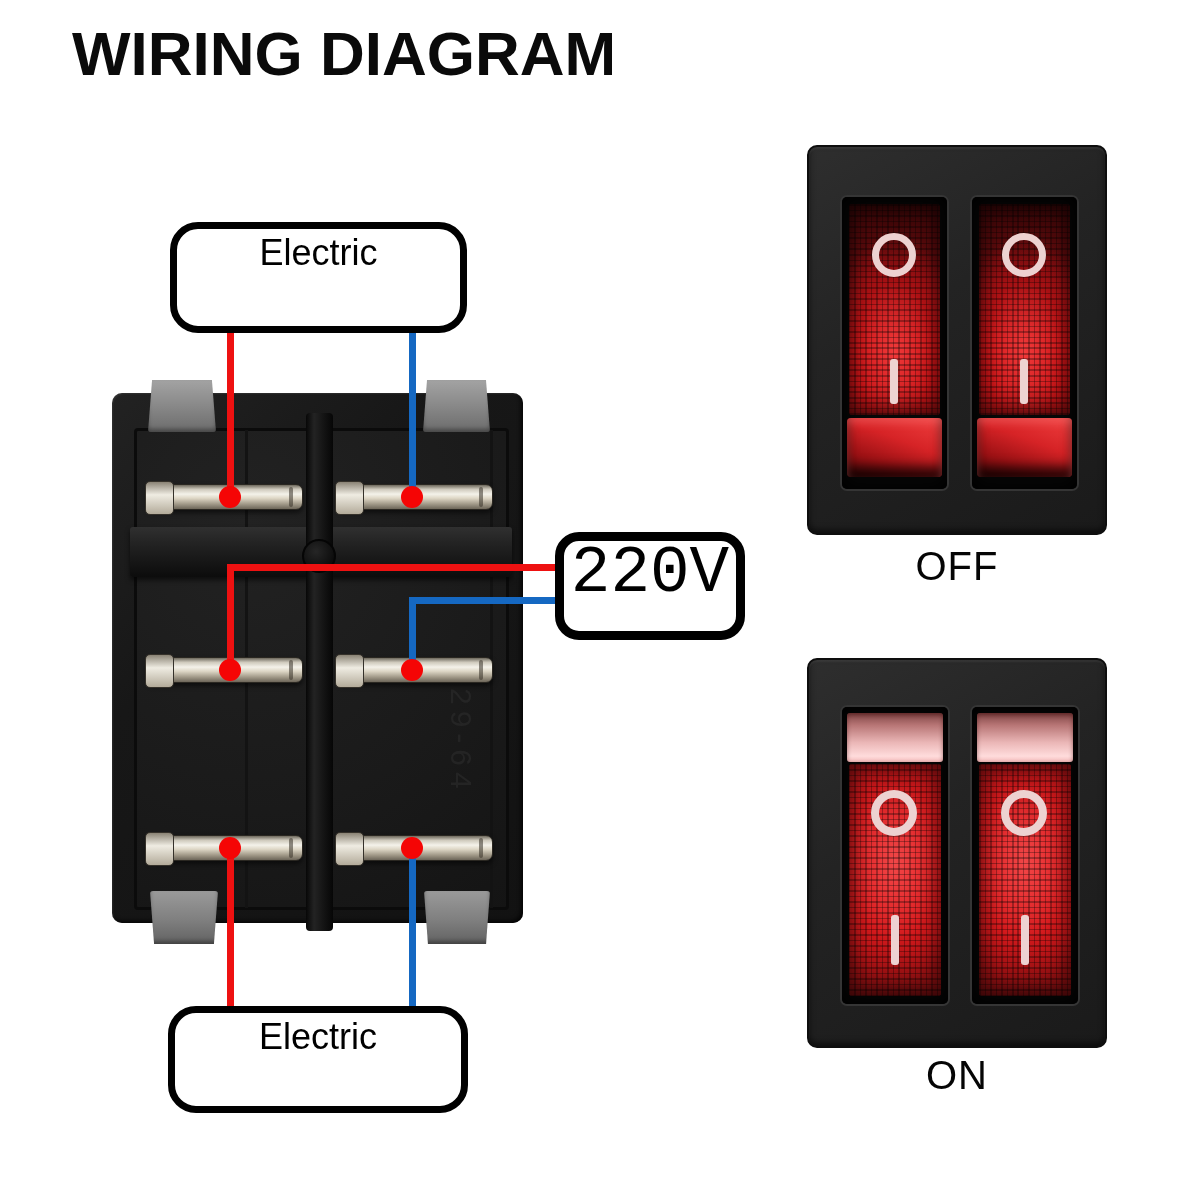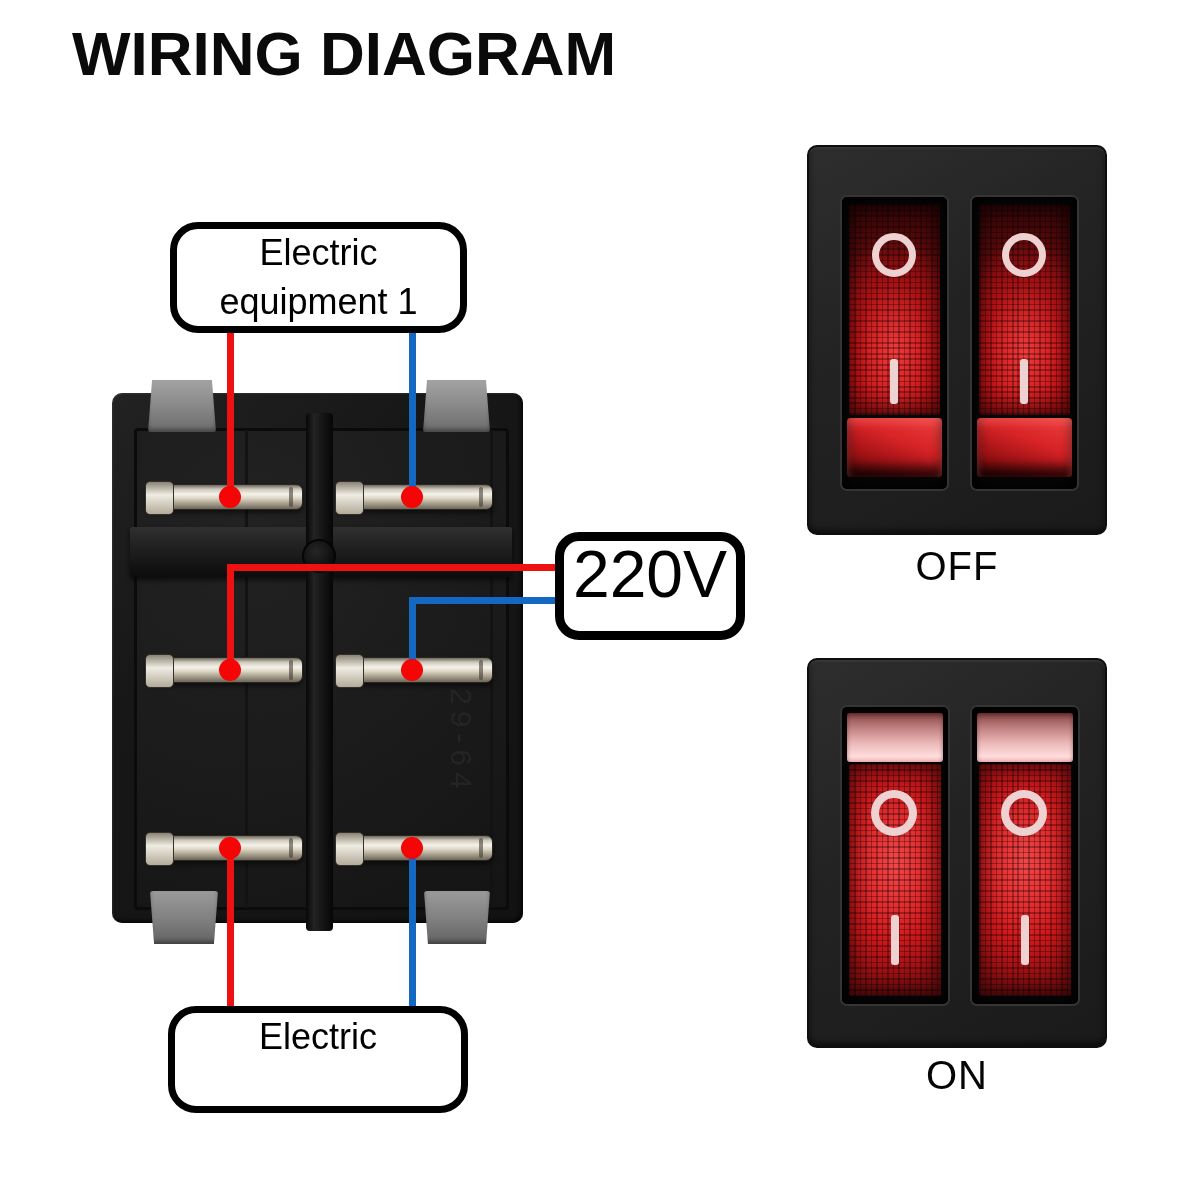--- a/index.html
+++ b/index.html
@@ -79,21 +79,21 @@
     position:absolute; width:22px; height:22px; border-radius:50%; z-index:6;
     background:var(--connection_dot,#f50505);
   }
 
   
   .callout {
     position:absolute; z-index:7; background:#fff; border:7px solid #000; border-radius:28px;
     display:flex; flex-direction:column; align-items:center; justify-content:space-between;
     font-size:36px; color:#000; line-height:1.33; text-align:center;
   }
-  .callout.power { border-width:9px; border-radius:24px; font-size:66px; line-height:1; }
+  .callout.power { border-width:9px; border-radius:24px; font-size:66px; line-height:1;font-family:Liberation Mono, monospace; }
 
   
   .housing {
     position:absolute; left:767px; width:300px; height:390px; z-index:2;
     background:linear-gradient(150deg,#2e2e2e 0%,#232323 40%,#1a1a1a 100%);
     border:2px solid #0e0e0e; border-radius:10px;
     box-shadow:inset 0 2px 2px rgba(255,255,255,.07), inset 0 -3px 6px rgba(0,0,0,.6);
   }
   .window {
     position:absolute; background:#070707; border-radius:5px; overflow:hidden;
@@ -178,21 +178,20 @@
 
     <div class="dot" style="left:179px; top:486px;"></div>
     <div class="dot" style="left:361px; top:486px;"></div>
     <div class="dot" style="left:179px; top:659px;"></div>
     <div class="dot" style="left:361px; top:659px;"></div>
     <div class="dot" style="left:179px; top:837px;"></div>
     <div class="dot" style="left:361px; top:837px;"></div>
 
     <div class="callout" style="left:130px; top:222px; width:297px; height:111px;">
       <span>Electric</span>
-      <span>equipment 1</span>
     </div>
     <div class="callout power" style="left:515px; top:532px; width:190px; height:108px;">
       <span>220V</span>
     </div>
     <div class="callout" style="left:128px; top:1006px; width:300px; height:107px;">
       <span>Electric</span>
     </div>
   </div>
 
   <div>

